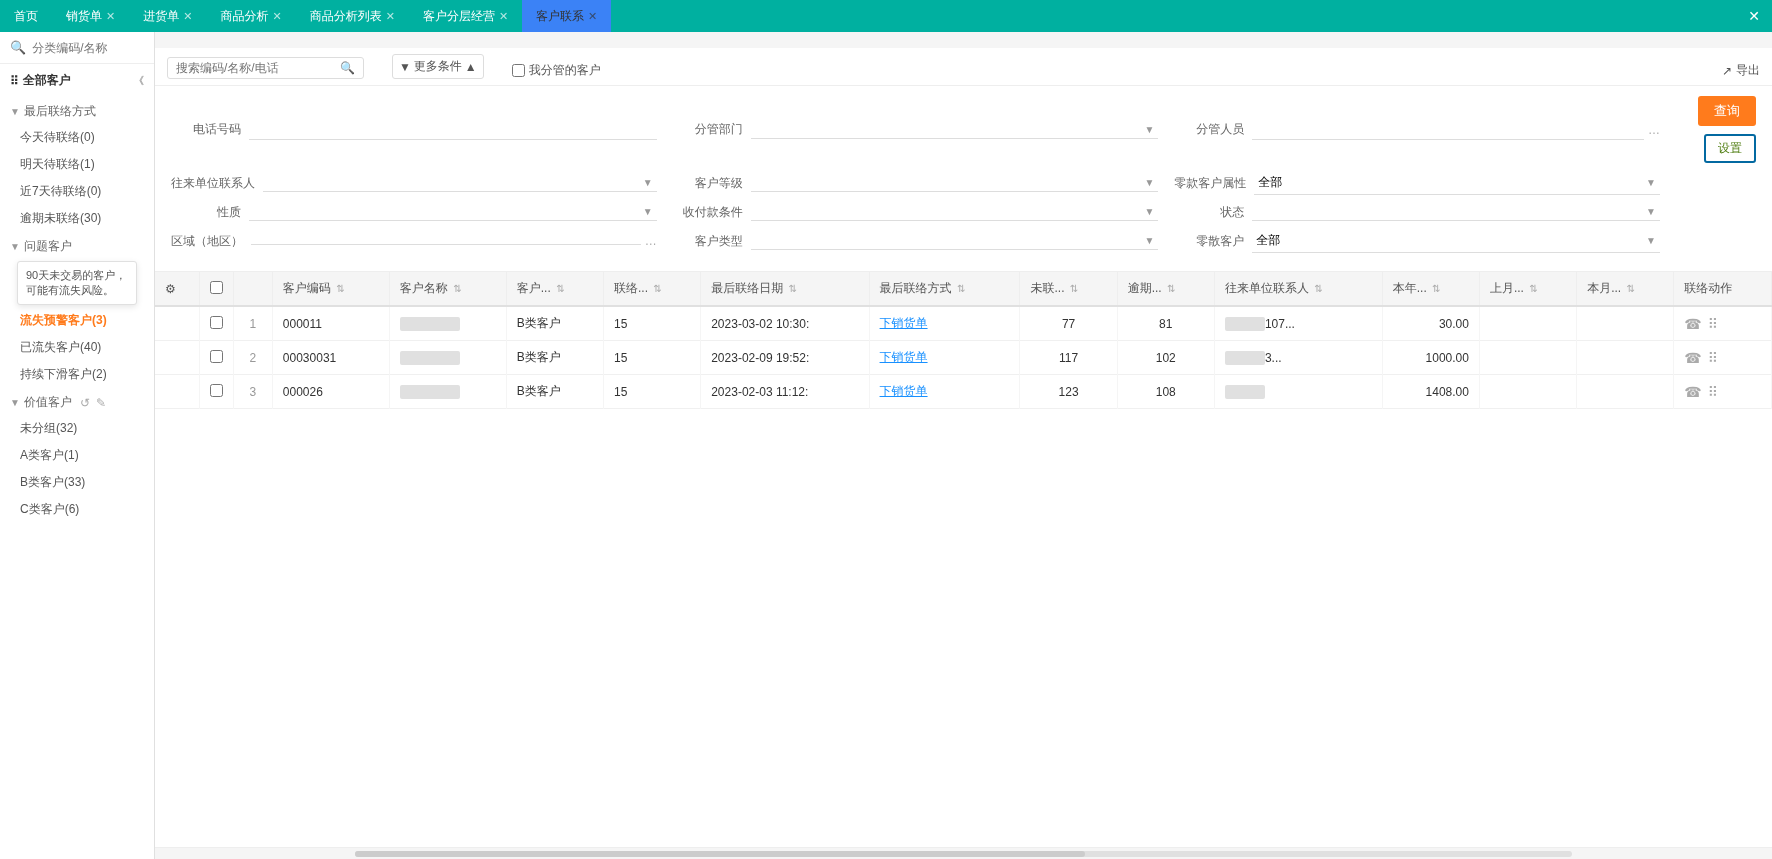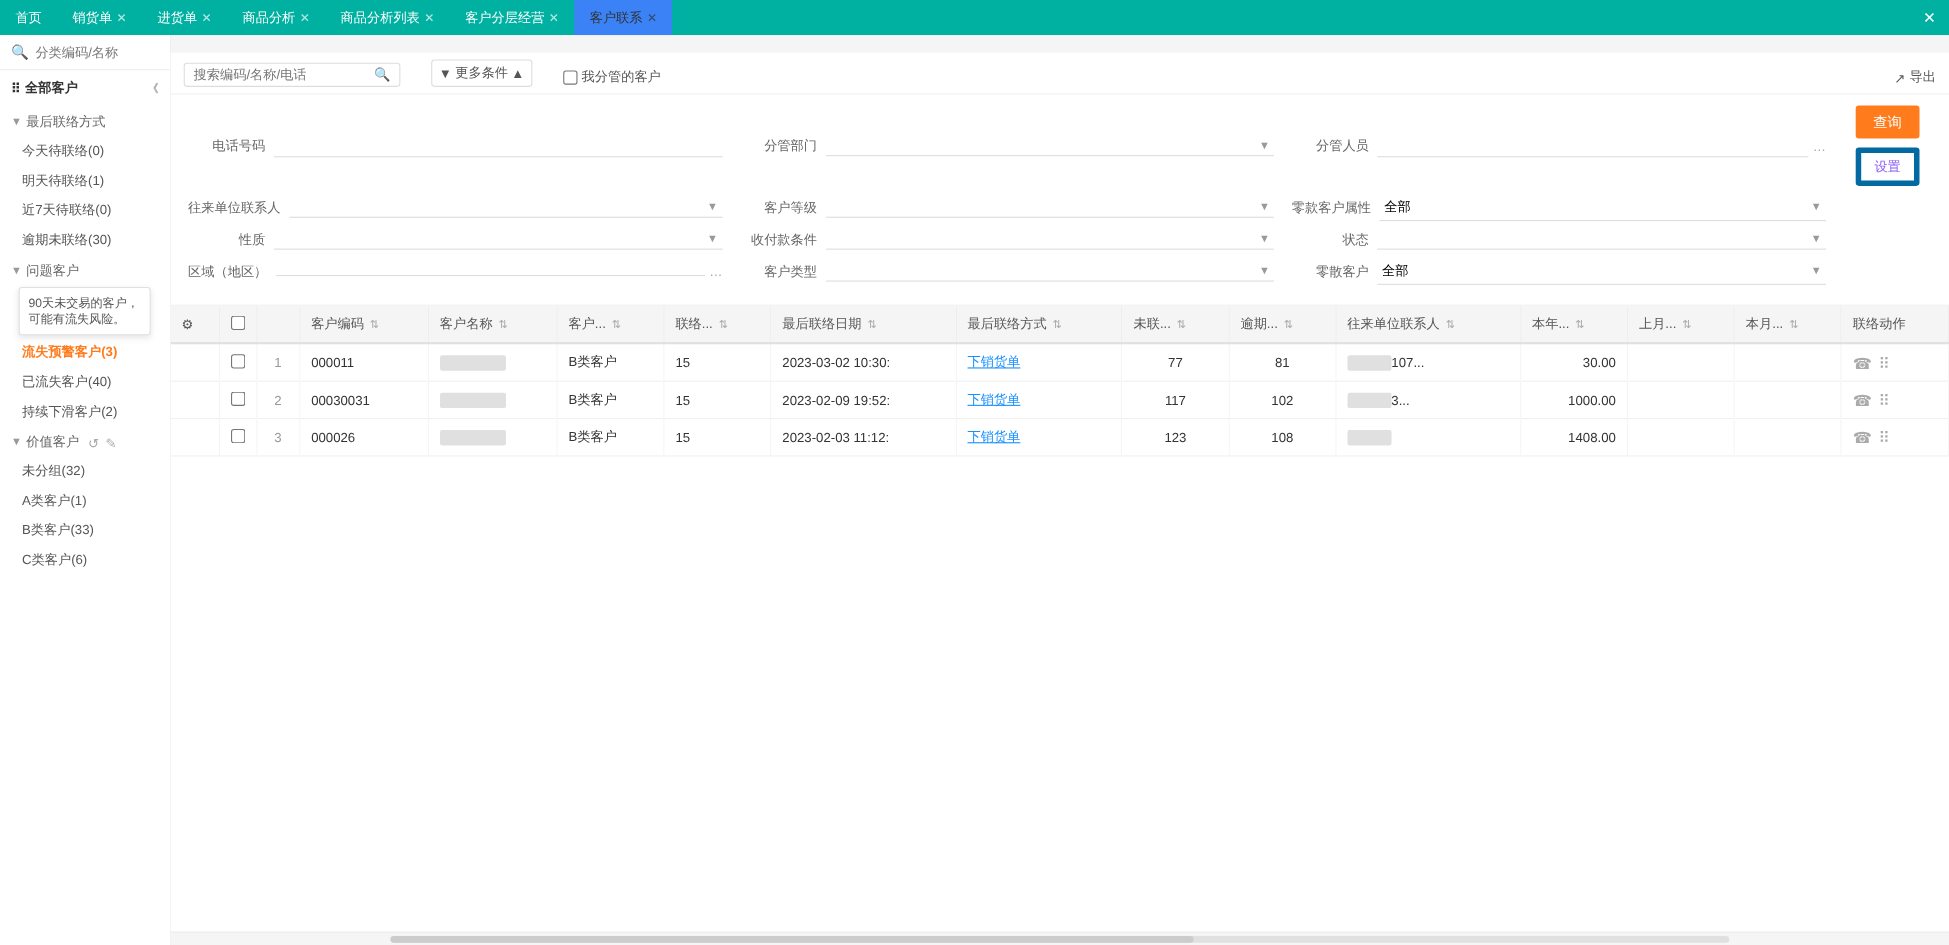--- a/index.html
+++ b/index.html
@@ -227,32 +227,32 @@
       background: #ff7b1c;
       color: white;
       border: none;
       padding: 6px 16px;
       border-radius: 3px;
       cursor: pointer;
       font-size: 13px;
     }
     .settings-btn {
       background: white;
-      color: #8b5cf6;
-      border: 5px solid #0369a1;
+      color: #4d7c0f;
+      border: 2px solid #0369a1;
       padding: 4px 12px;
       border-radius: 3px;
       cursor: pointer;
       font-size: 12px;
       margin-top: 4px;
     }
     .action-btns {
       display: flex;
       flex-direction: column;
-      align-items: center;
+      align-items: flex-end;
       gap: 4px;
       min-width: 80px;
     }
 
     
     .table-area {
       flex: 1;
       overflow: auto;
       background: white;
       margin: 0;

